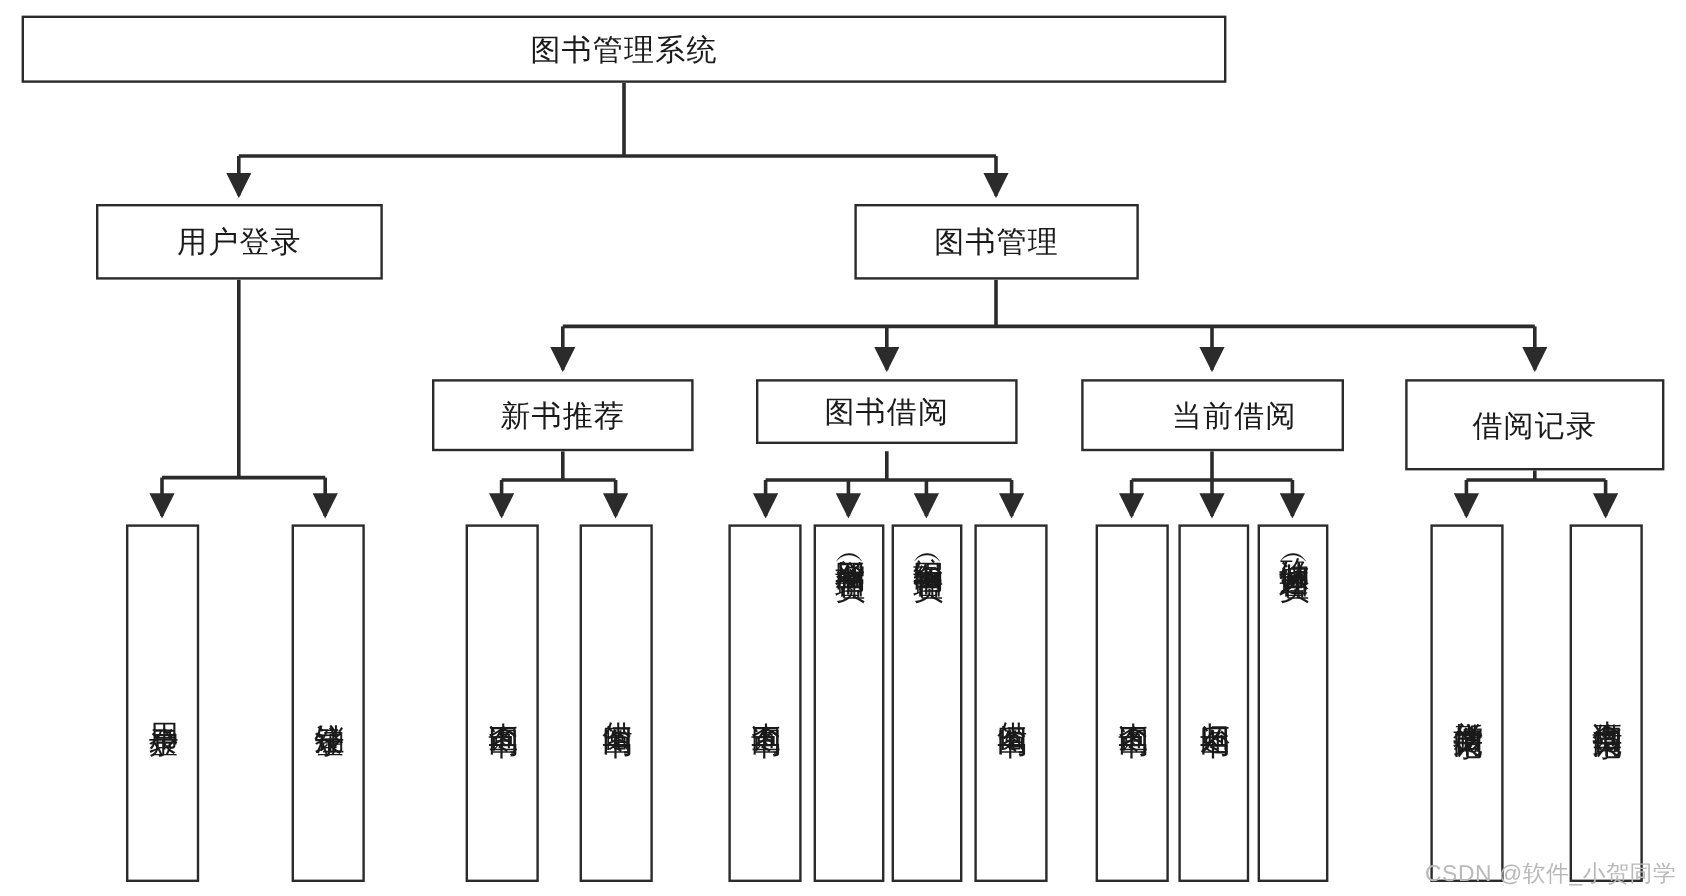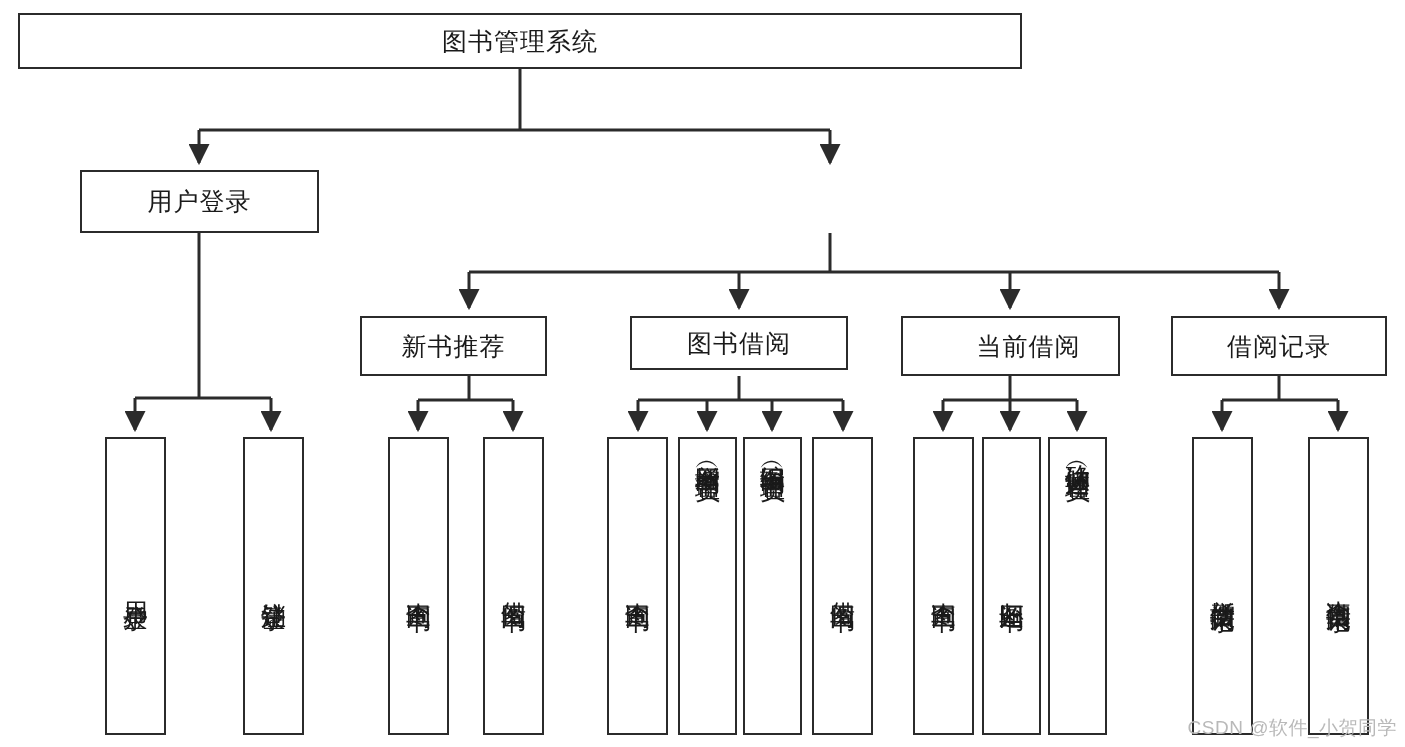--- a/index.html
+++ b/index.html
@@ -128,34 +128,37 @@
   </svg>
 
   <div class="node horiz" style="left:18px; top:13px; width:1004px; height:56px;">
     <span>图书管理系统</span>
   </div>
 
   <div class="node horiz" style="left:80px; top:170px; width:239px; height:63px;">
     <span>用户登录</span>
   </div>
 
-
-  <div class="node horiz" style="left:360px; top:316px; width:187px; height:60px;">
+  <div class="node horiz" style="left:712px; top:170px; width:237px; height:63px;">
+    <span>图书管理</span>
+  </div>
+
+  <div class="node horiz" style="left:360px; top:316px; width:218px; height:60px;">
     <span>新书推荐</span>
   </div>
 
   <div class="node horiz" style="left:630px; top:316px; width:218px; height:54px;">
     <span>图书借阅</span>
   </div>
 
   <div class="node horiz" style="left:901px; top:316px; width:219px; height:60px;padding-left:36px;">
     <span>当前借阅</span>
   </div>
 
-  <div class="node horiz" style="left:1171px; top:316px; width:216px; height:60px;">
+  <div class="node horiz" style="left:1171px; top:316px; width:216px; height:76px;">
     <span>借阅记录</span>
   </div>
 
   <div class="node vert mid-align" style="left:105px; top:437px; width:61px; height:298px;">
     <span class="vtext">用户登录</span>
   </div>
 
   <div class="node vert mid-align" style="left:243px; top:437px; width:61px; height:298px;">
     <span class="vtext">注销登录</span>
   </div>

